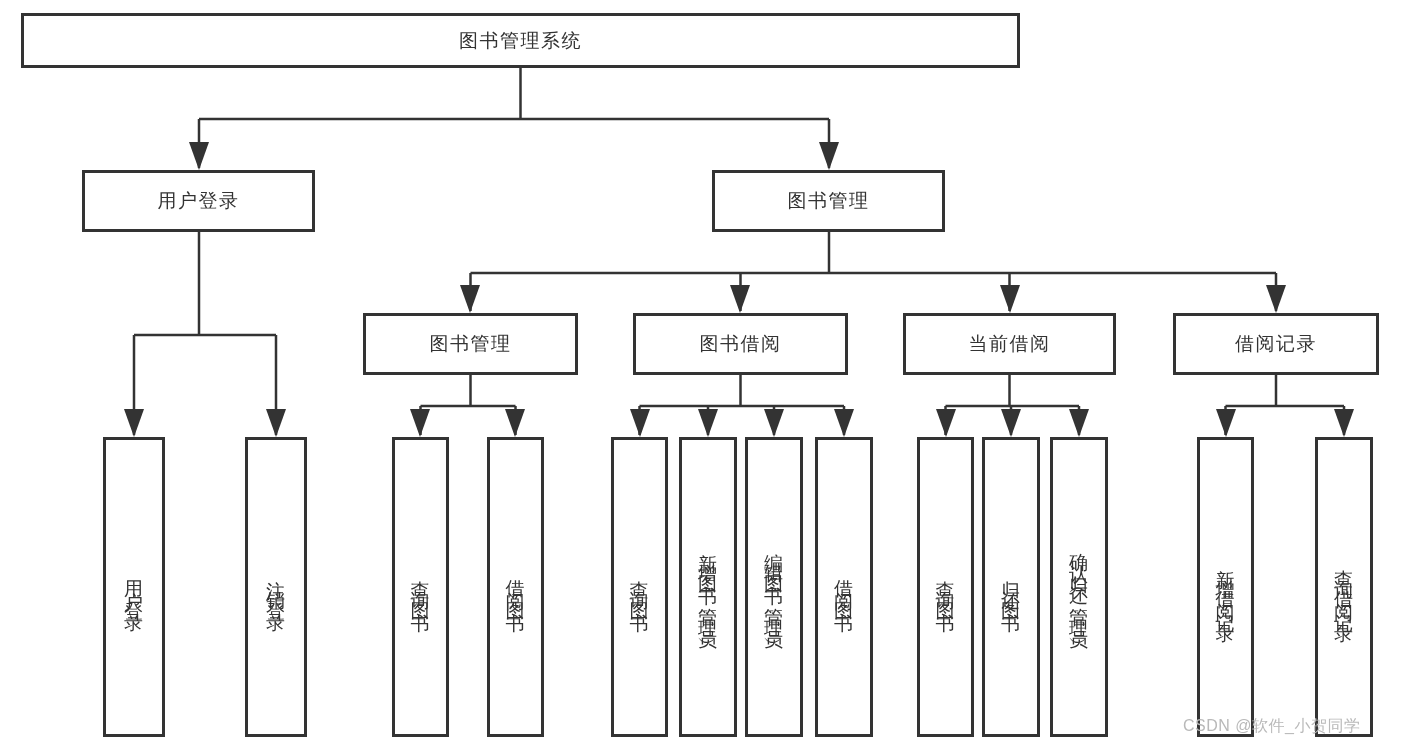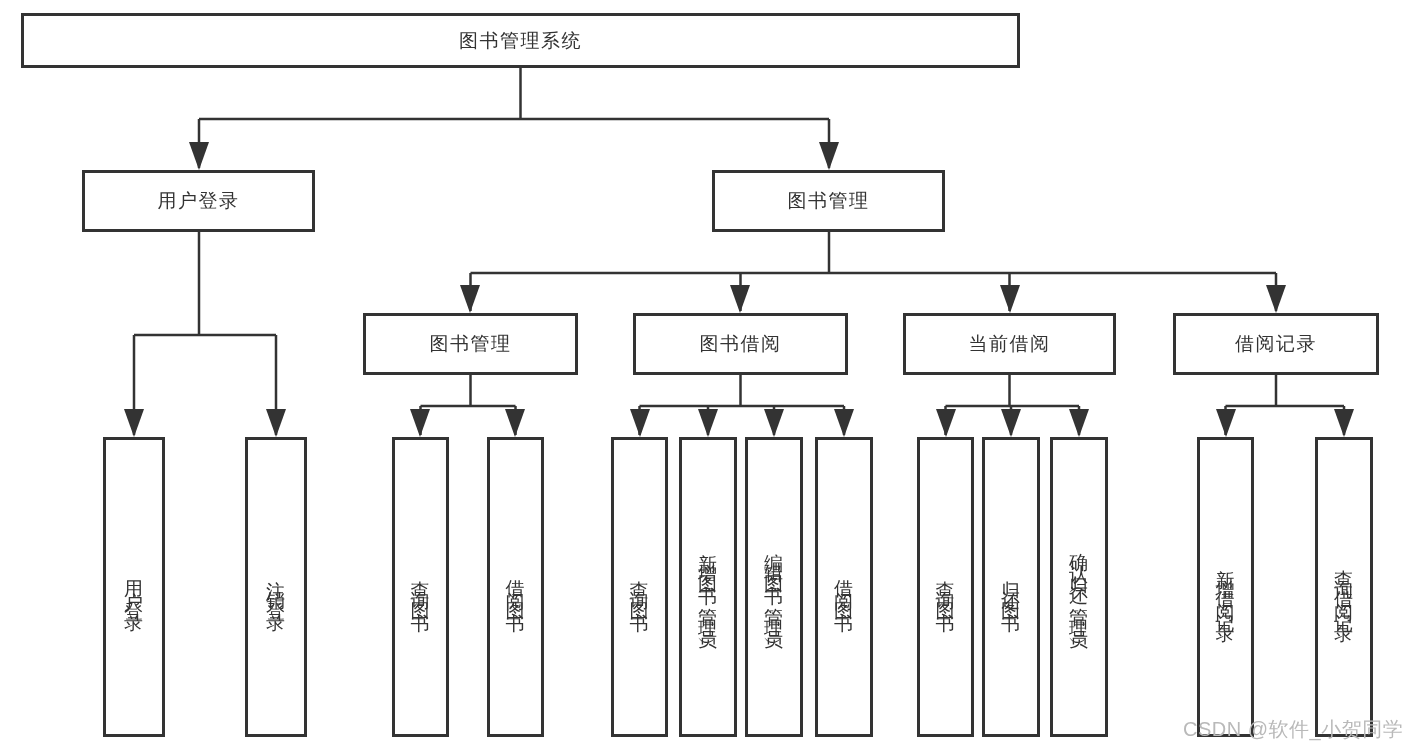--- a/index.html
+++ b/index.html
@@ -17,21 +17,21 @@
     color:#333333;font-size:19px;letter-spacing:1.5px;
     z-index:2;
   }
   .leaf span{
     writing-mode:vertical-rl;text-orientation:mixed;
     line-height:1;letter-spacing:11px;font-size:19px;
     color:#333333;
   }
   #watermark{
     position:absolute;left:1183px;top:716px;z-index:5;
-    font-size:20px;color:#b9b9b9;letter-spacing:0.5px;
+    font-size:16px;color:#b9b9b9;letter-spacing:0.5px;
     white-space:nowrap;
   }
 </style>
 </head>
 <body>
 
 <div id="canvas">
 
   <svg class="edges" width="1405" height="747" viewBox="0 0 1405 747">
     <g stroke="#333333" stroke-width="2.5" fill="none">

